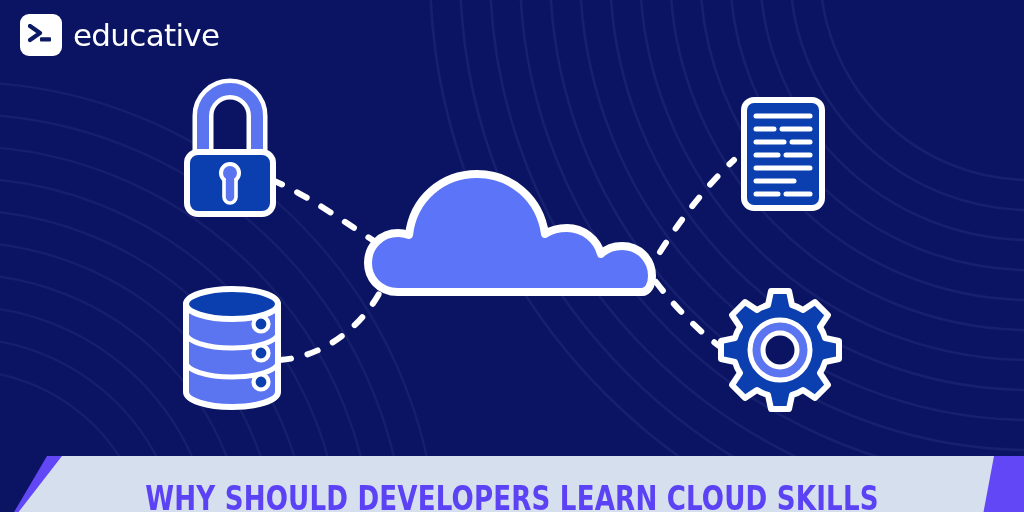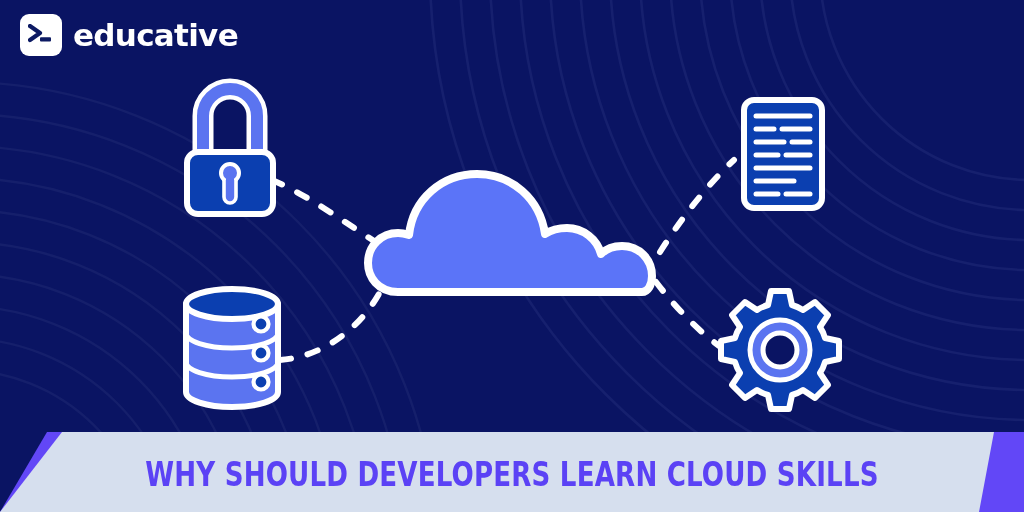--- a/index.html
+++ b/index.html
@@ -32,40 +32,40 @@
   }
   #logo-mark{
     width:42px;height:42px;
     background:#ffffff;
     border-radius:9px;
     display:flex;align-items:center;justify-content:center;
   }
   #logo-text{
     color:#ffffff;
     font-size:31px;
-    font-weight:700;
+    font-weight:400;
     letter-spacing:-0.7px;
     line-height:1;
     font-family:"DejaVu Sans", sans-serif;
   }
 
   
   #diagram{
     position:absolute;
     left:0;top:0;
     width:1024px;height:512px;
   }
 
   
   #banner{
     position:absolute;
     left:0;
     bottom:0;
     width:1024px;
-    height:80px;
+    height:56px;
   }
   #banner-title{
     position:absolute;
     left:0;
     top:0;
     width:1024px;
     height:80px;
     display:flex;
     align-items:center;
     justify-content:center;

